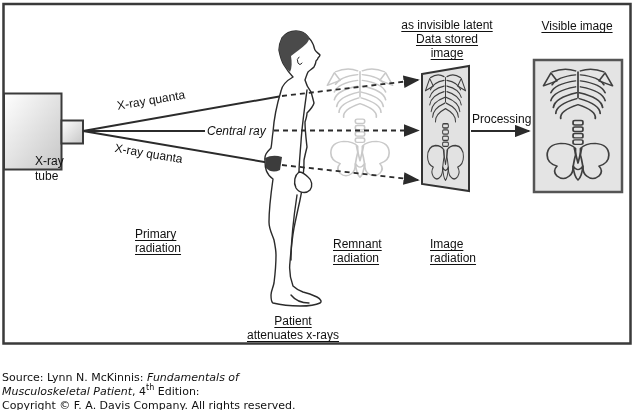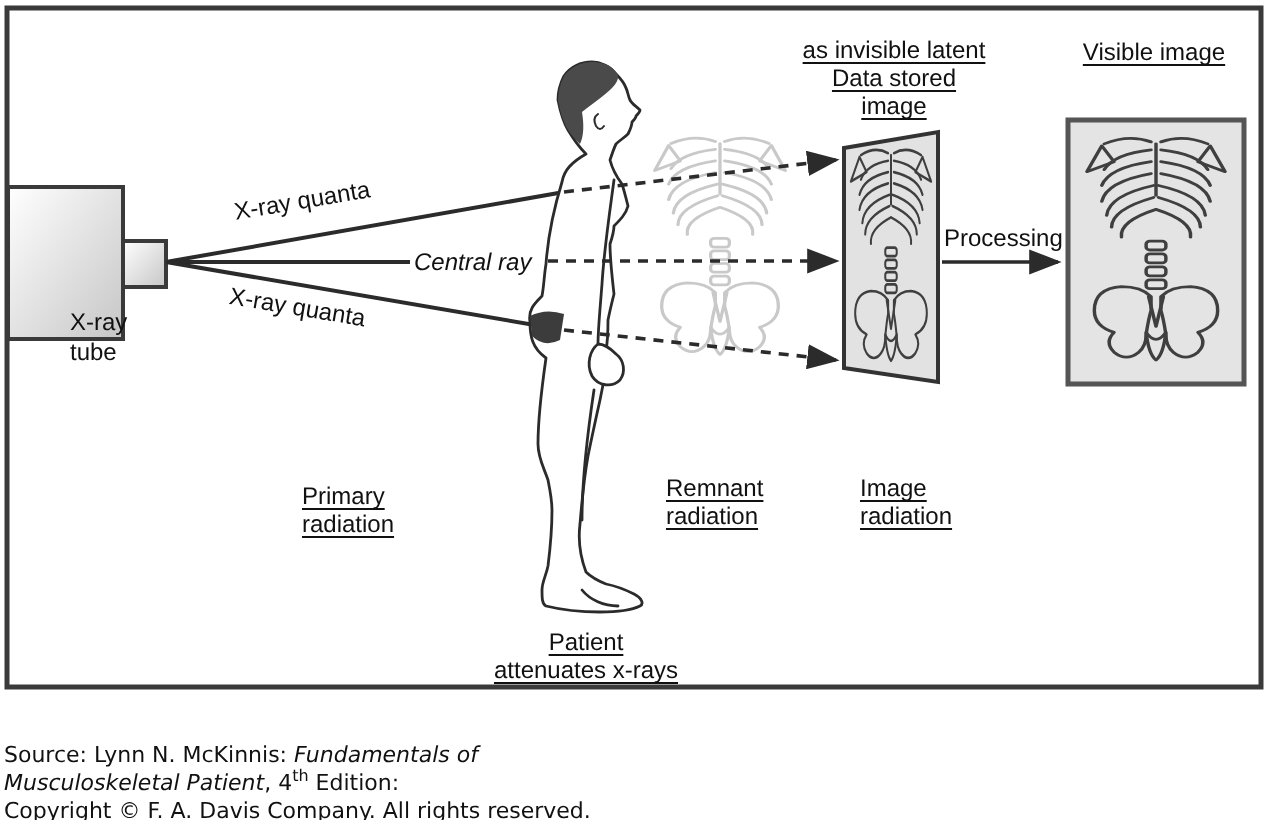--- a/index.html
+++ b/index.html
@@ -116,21 +116,21 @@
 
   <div class="lbl tube-lbl" style="left:35px;top:110px;margin-top:44px;">
     <div>X-ray</div>
     <div>tube</div>
   </div>
 
   <div class="lbl rot-up" style="left:116px;top:99px;">X-ray quanta</div>
   <div class="lbl" style="left:207px;top:124px;font-style:italic;">Central ray</div>
   <div class="lbl rot-dn" style="left:116px;top:141px;">X-ray quanta</div>
 
-  <div class="lbl" style="left:135px;top:241px;margin-left:16px;">
+  <div class="lbl" style="left:135px;top:227px;">
     <div class="u">Primary</div>
     <div class="u">radiation</div>
   </div>
 
   <div class="lbl center" style="left:293px;top:314px;">
     <div class="u">Patient</div>
     <div class="u">attenuates x-rays</div>
   </div>
 
   <div class="lbl" style="left:333px;top:237px;">

